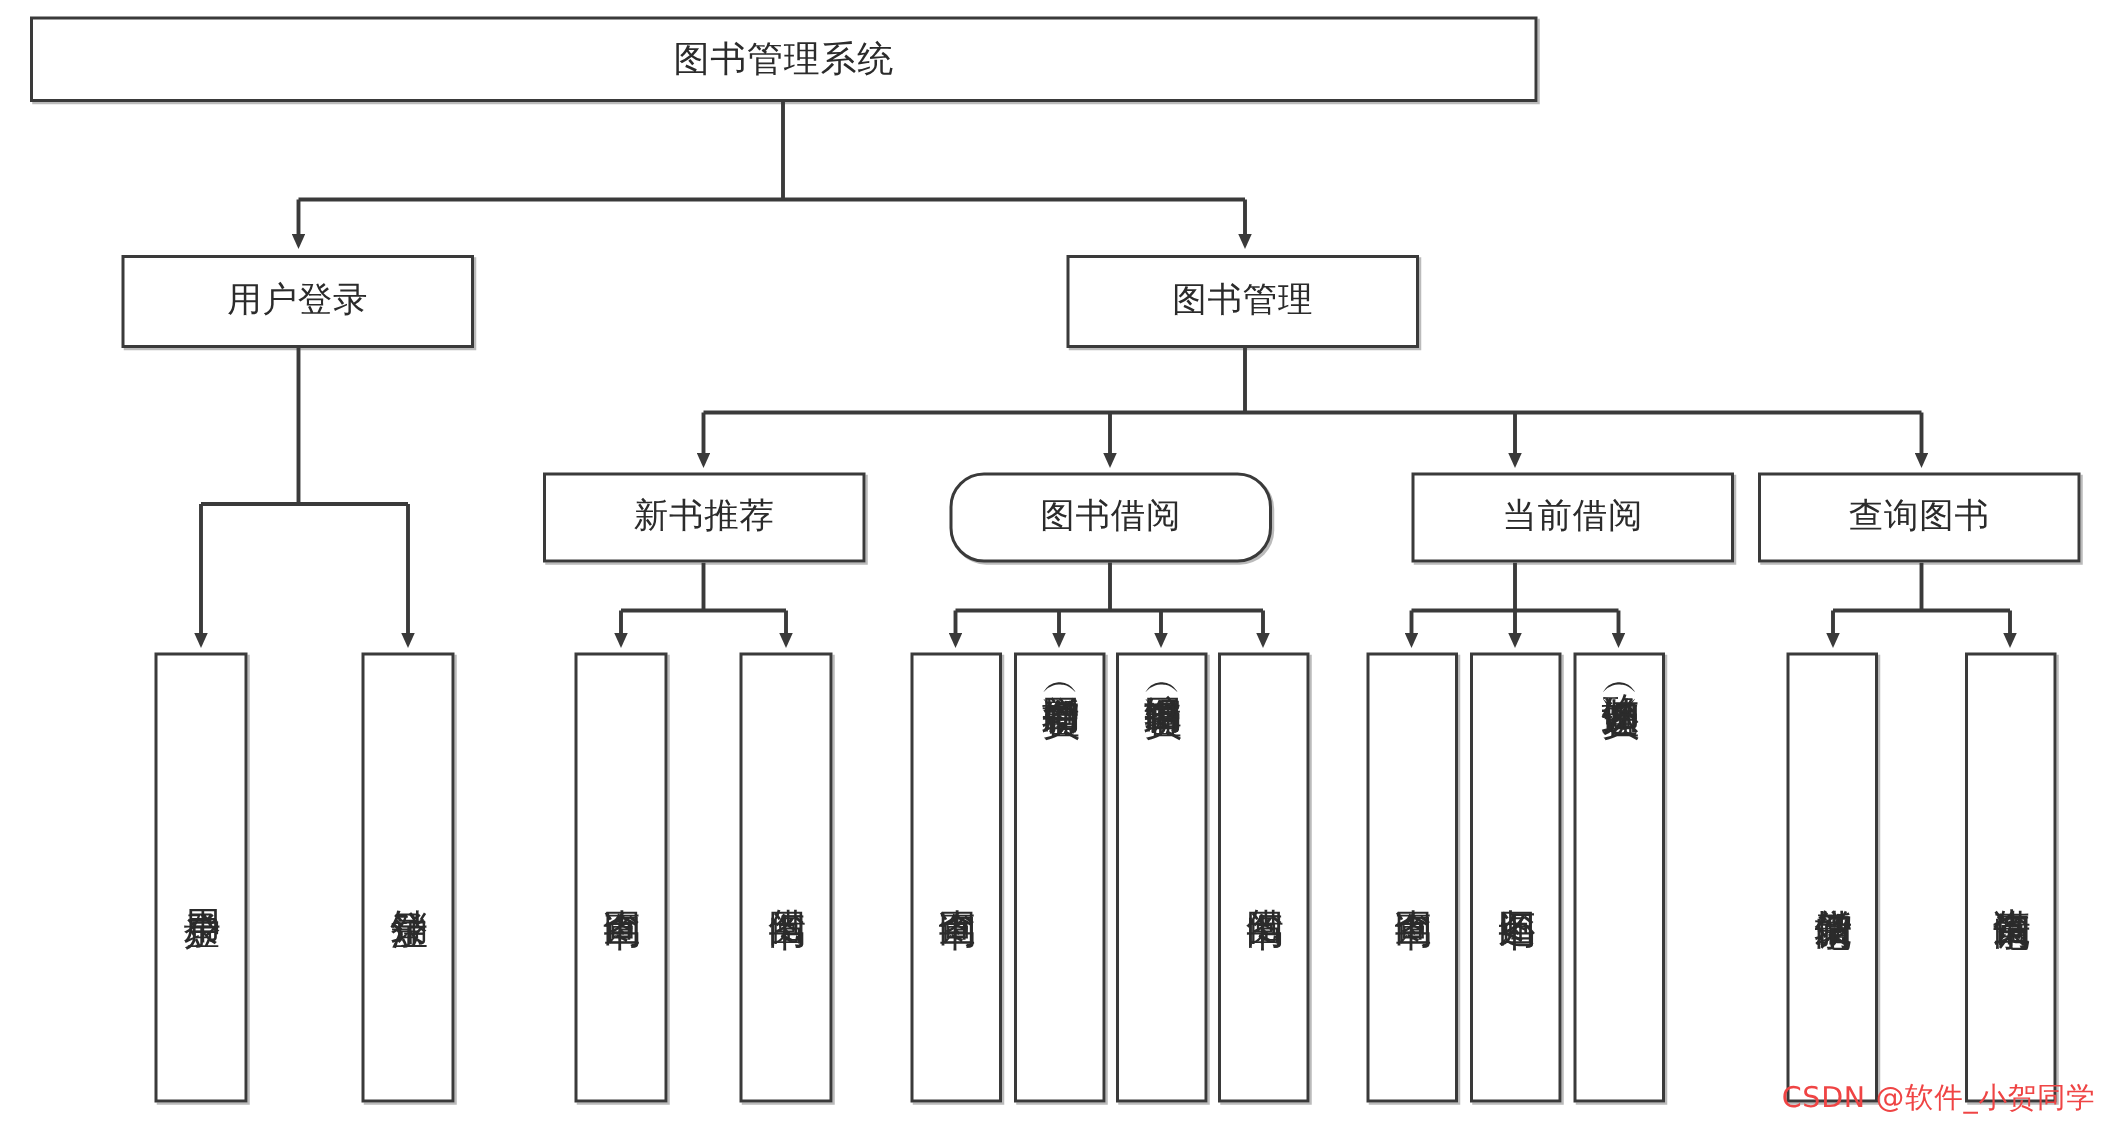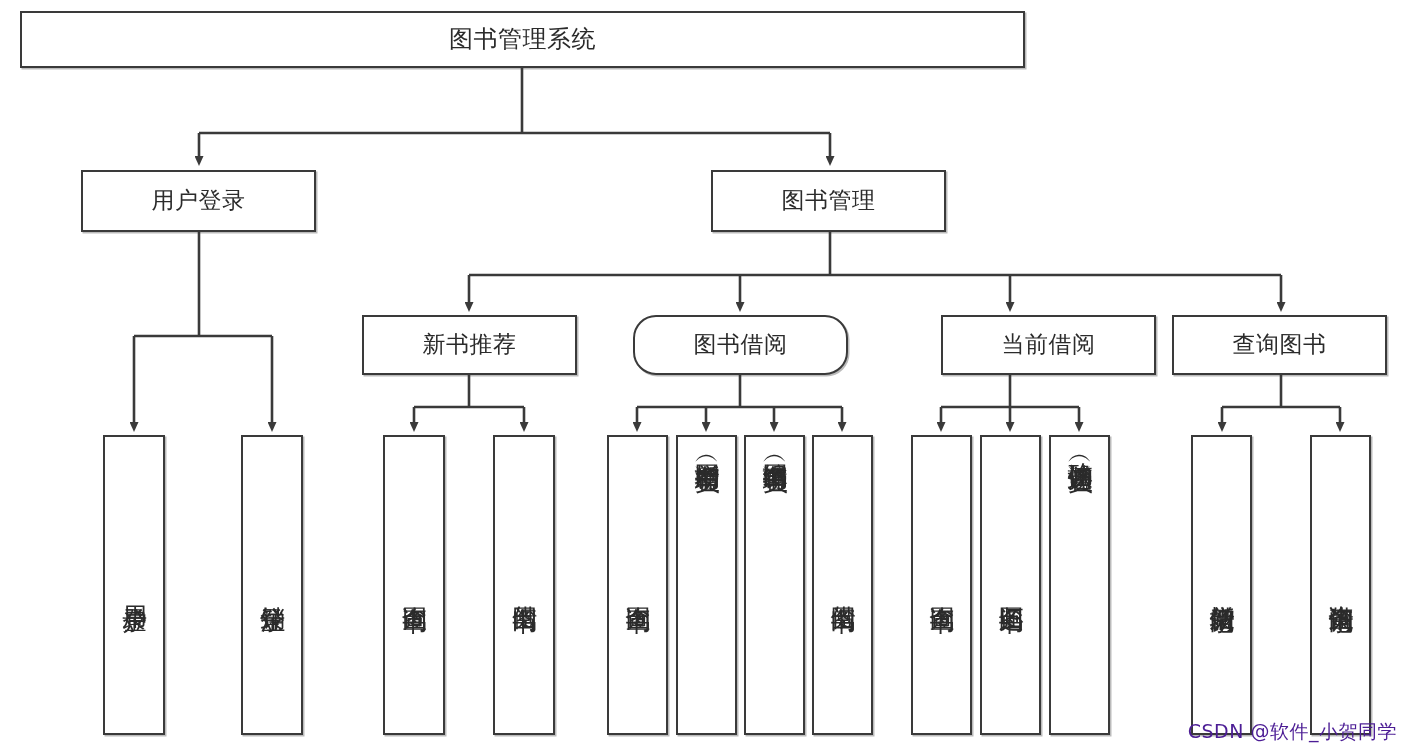--- a/index.html
+++ b/index.html
@@ -61,21 +61,21 @@
   .node.vertical.mid .label {
     margin-top: auto;
     margin-bottom: auto;
   }
   #root-node .label { font-size: 24px; }
   .watermark {
     position: absolute;
     right: 8px;
     bottom: 2px;
     font-size: 19px;
-    color: #4c1d95;
+    color: #ef4444;
     letter-spacing: 0.5px;
     white-space: nowrap;
   }
 </style>
 </head>
 <body>
 
 <div id="canvas">
 
   <svg class="connectors" viewBox="0 0 1405 747">

